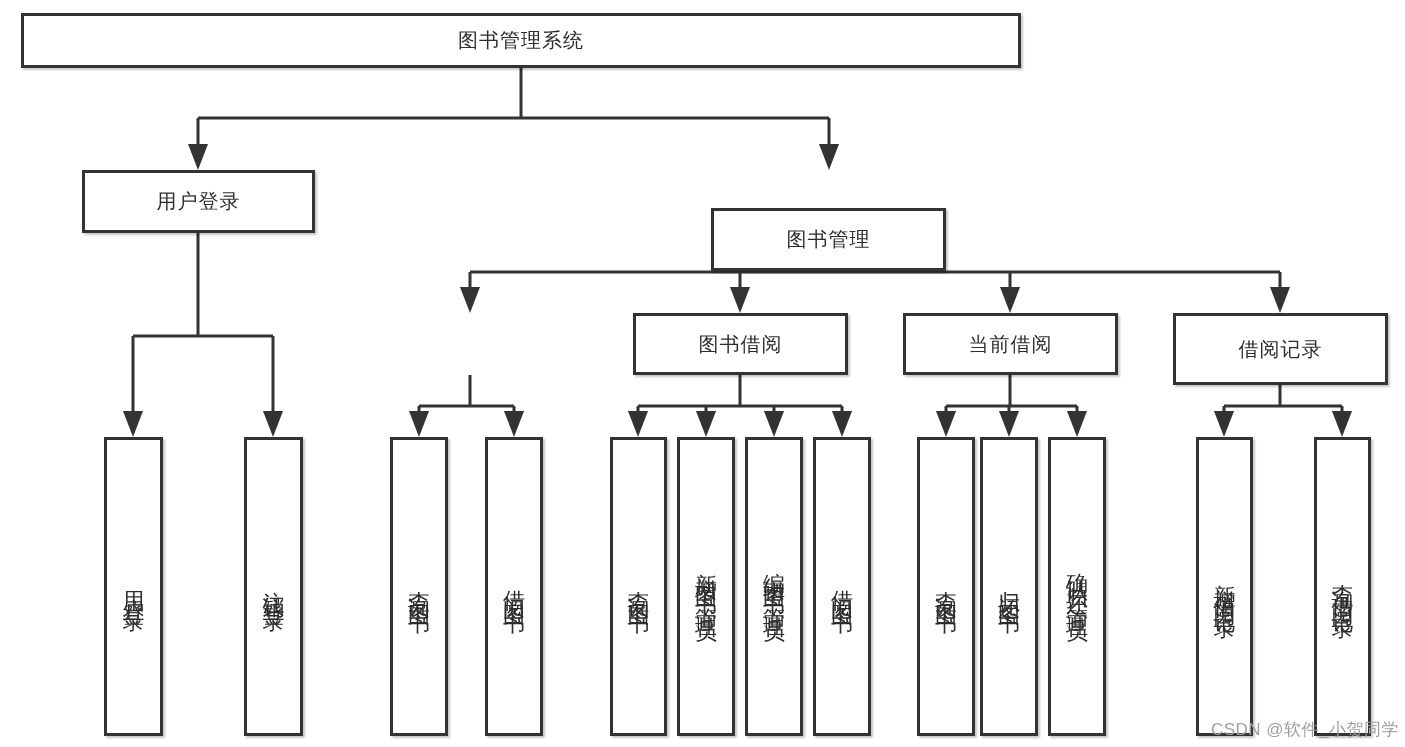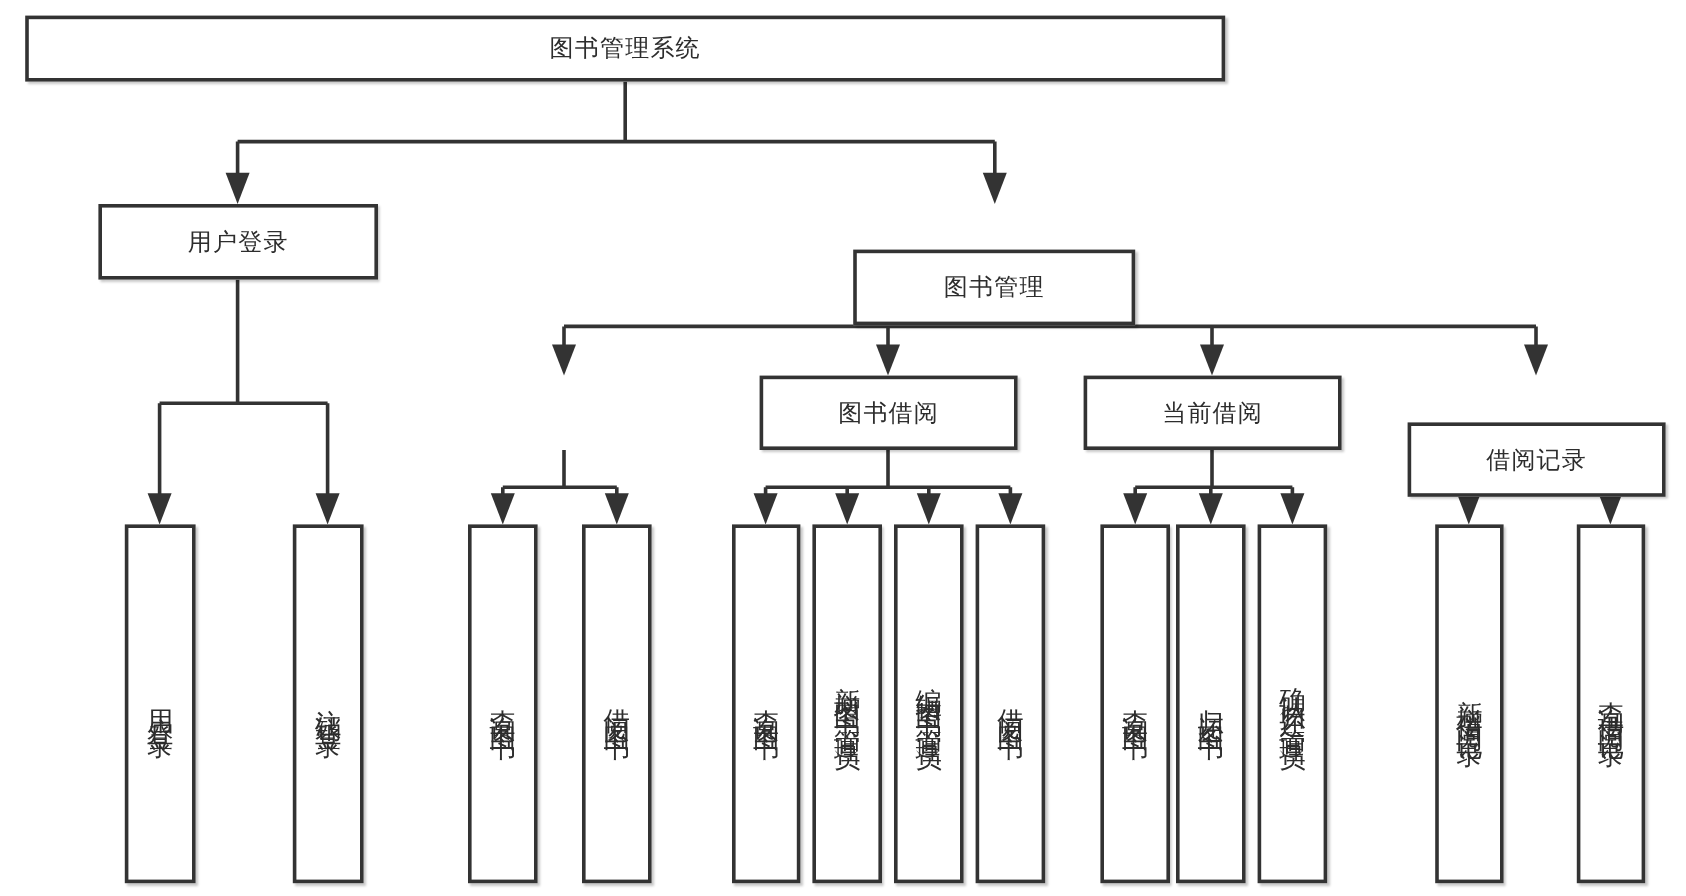--- a/index.html
+++ b/index.html
@@ -68,21 +68,21 @@
   <div class="node h" style="left:711px;top:170px;width:235px;height:63px;margin-top:38px;">
     <span>图书管理</span>
   </div>
 
   <div class="node h" style="left:903px;top:313px;width:215px;height:62px;">
     <span>当前借阅</span>
   </div>
   <div class="node h" style="left:633px;top:313px;width:215px;height:62px;">
     <span>图书借阅</span>
   </div>
-  <div class="node h" style="left:1173px;top:313px;width:215px;height:62px;margin-top:39px;">
+  <div class="node h" style="left:1173px;top:313px;width:215px;height:72px;">
     <span>借阅记录</span>
   </div>
 
   <div class="node v" style="left:104px;top:437px;width:59px;height:299px;">
     <span>用户登录</span>
   </div>
   <div class="node v" style="left:244px;top:437px;width:59px;height:299px;">
     <span>注销登录</span>
   </div>
 
@@ -116,13 +116,14 @@
     <span>确认归还（管理员）</span>
   </div>
 
   <div class="node v" style="left:1196px;top:437px;width:57px;height:299px;">
     <span>新增借阅记录</span>
   </div>
   <div class="node v" style="left:1314px;top:437px;width:57px;height:299px;">
     <span>查询借阅记录</span>
   </div>
 
+  <div class="watermark">CSDN @软件_小贺同学</div>
 </div>
 
 </body></html>

